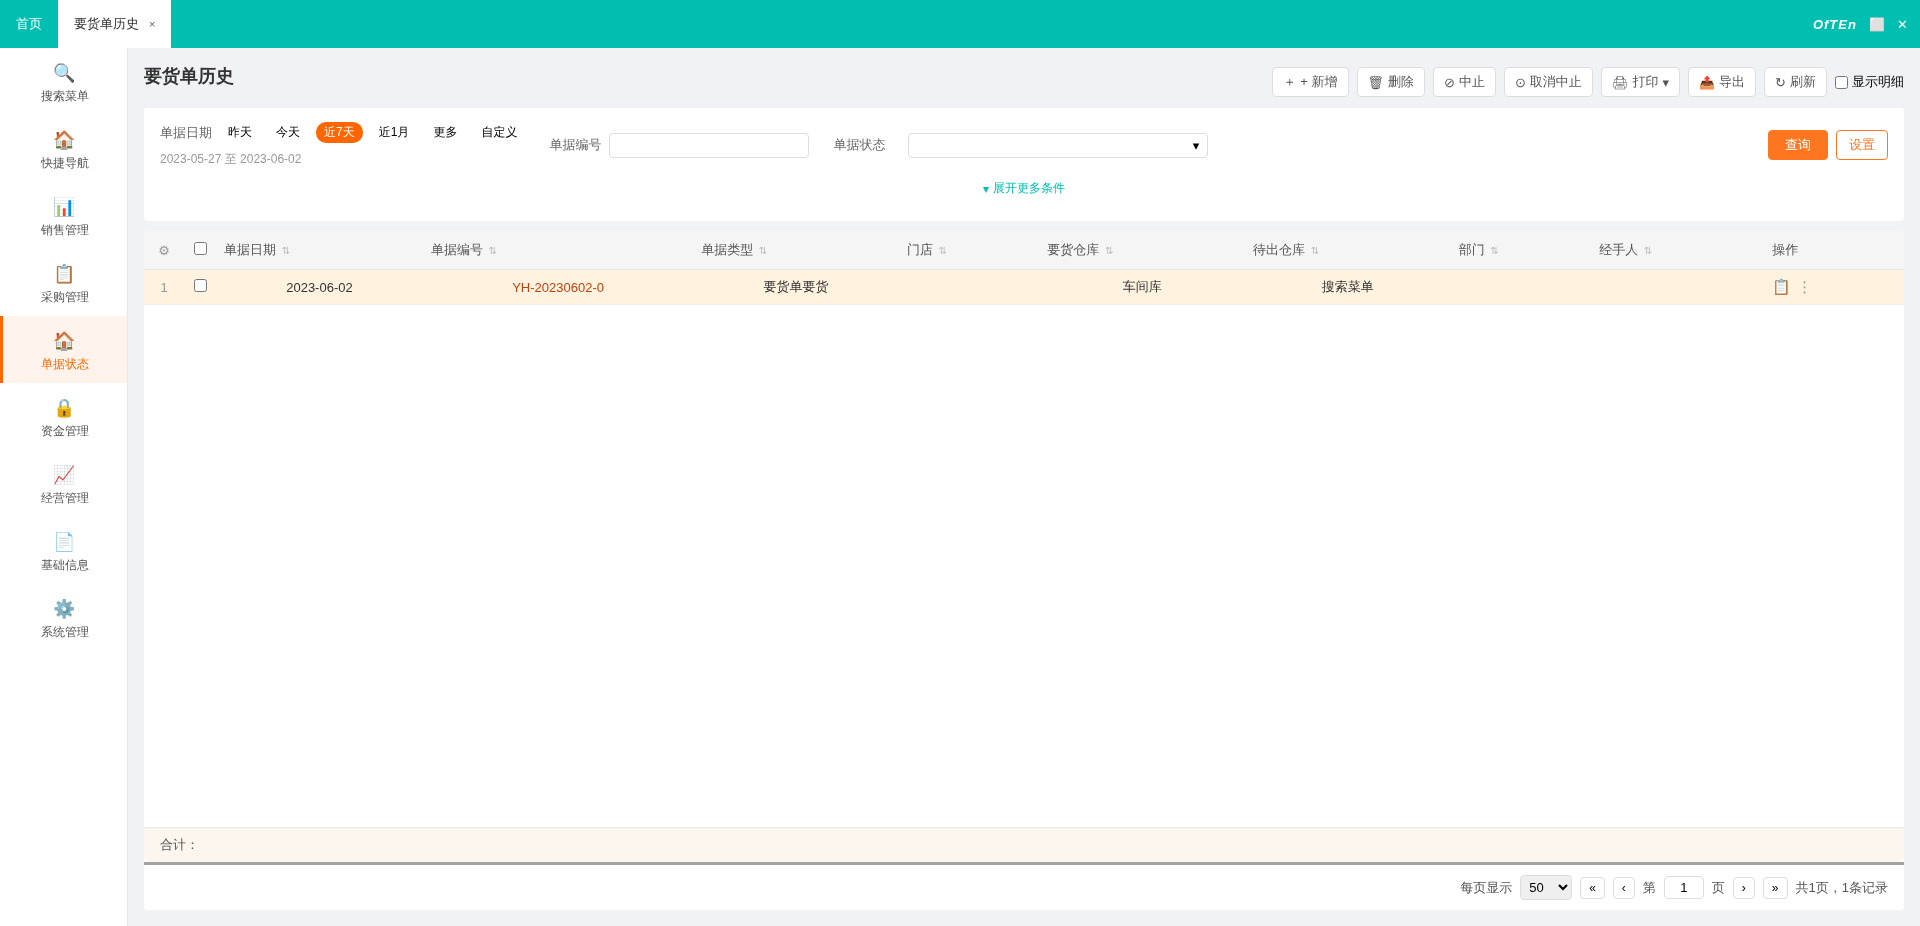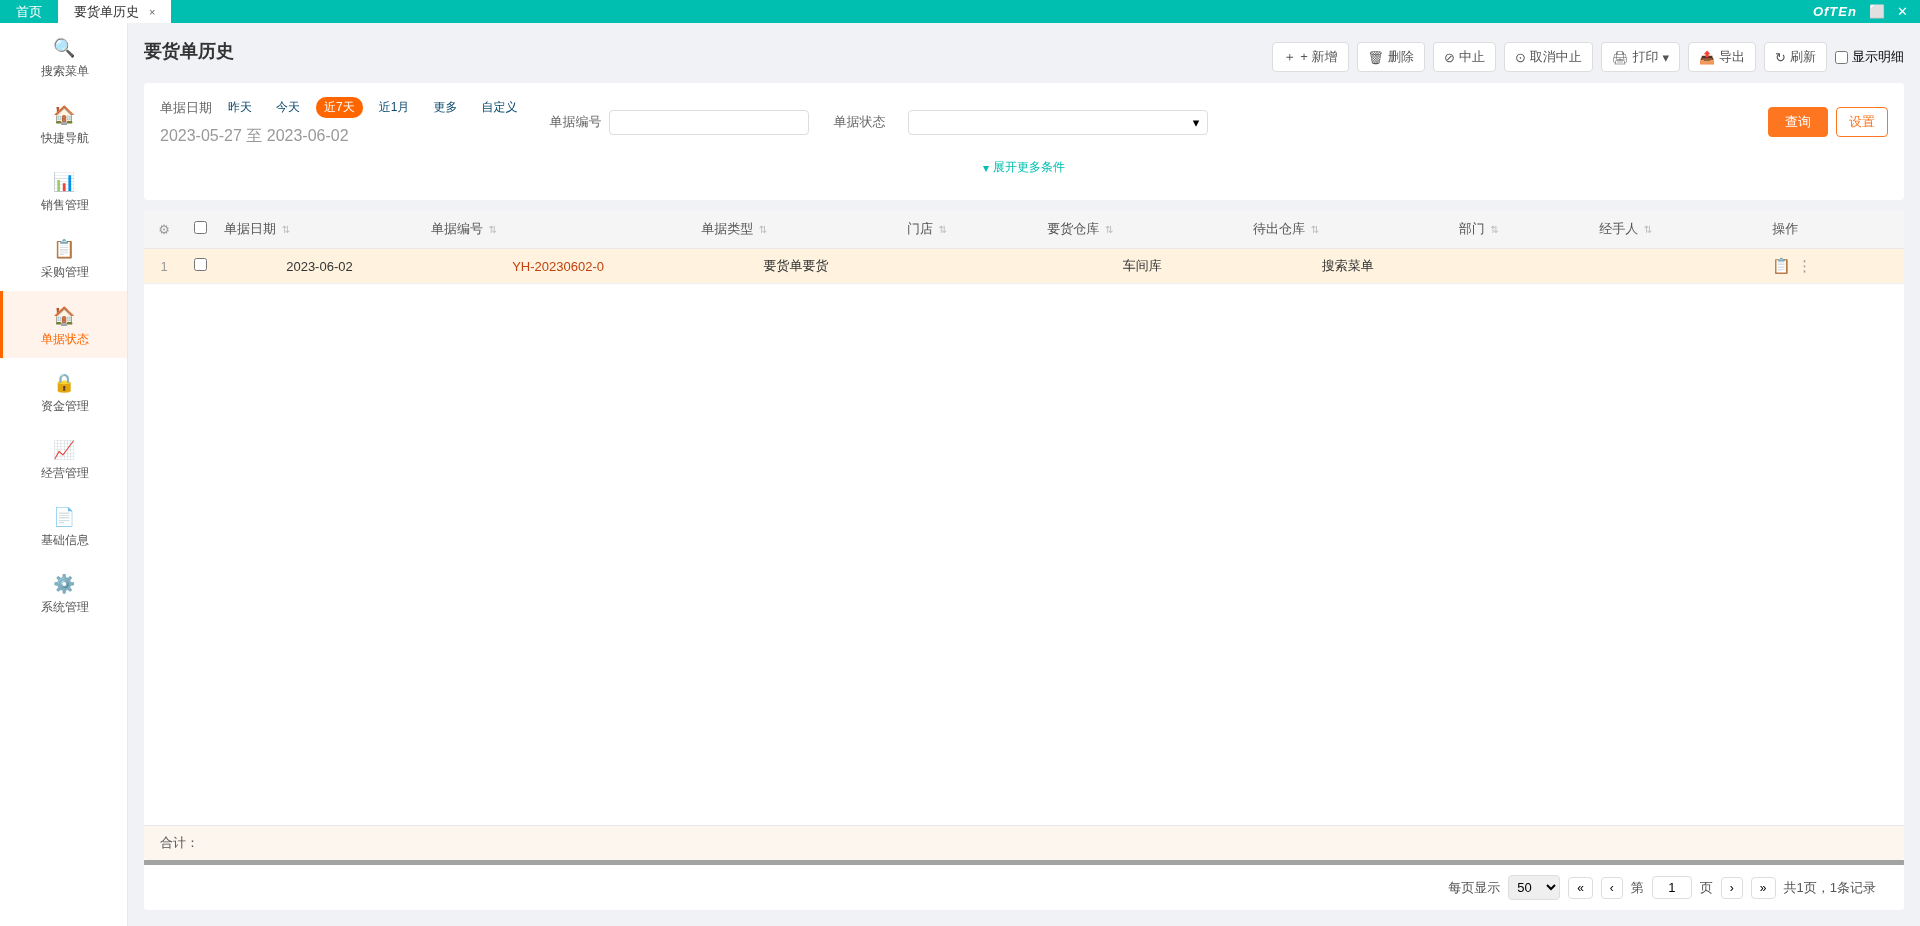--- a/index.html
+++ b/index.html
@@ -1,20 +1,20 @@
 <!DOCTYPE html>
 <html><head>
   <meta charset="utf-8">
   <style>
     * { box-sizing: border-box; margin: 0; padding: 0; }
     body { font-family: 'Microsoft YaHei', sans-serif; font-size: 13px; background: #f0f2f5; display: flex; flex-direction: column; height: 926px; overflow: hidden; }
 
     
     .top-bar {
-      height: 23px;
+      height: 48px;
       background: #00bfb0;
       display: flex;
       align-items: center;
       padding: 0 0 0 0;
       flex-shrink: 0;
     }
     .top-bar-tabs {
       display: flex;
       align-items: stretch;
       height: 100%;
@@ -126,28 +126,28 @@
     .date-filters {
       display: flex;
       align-items: center;
       gap: 8px;
     }
     .date-btn {
       padding: 2px 8px;
       border-radius: 10px;
       cursor: pointer;
       font-size: 12px;
-      color: #0c4a6e;
+      color: #000000;
     }
     .date-btn.active {
       background: #f60;
       color: #fff;
     }
     .date-range-text {
-      font-size: 16px;
+      font-size: 12px;
       color: #999;
     }
     .filter-input {
       border: 1px solid #ddd;
       border-radius: 4px;
       padding: 4px 8px;
       font-size: 13px;
       width: 200px;
       outline: none;
     }
@@ -237,23 +237,23 @@
       align-items: flex-start;
       gap: 8px;
       font-family: Liberation Serif, serif;
     }
 
     
     .pagination {
       display: flex;
       align-items: center;
       justify-content: flex-end;
-      padding: 10px 28px;
-      background: #fff;
-      border-top: 5px solid #a3a3a3;
+      padding: 10px 16px;
+      background: #fff;
+      border-top: 3px solid #a3a3a3;
       gap: 8px;
       font-size: 13px;
       color: #555;
     }
     .pagination-btn {
       border: 1px solid #ddd;
       background: #fff;
       border-radius: 4px;
       padding: 3px 8px;
       cursor: pointer;

